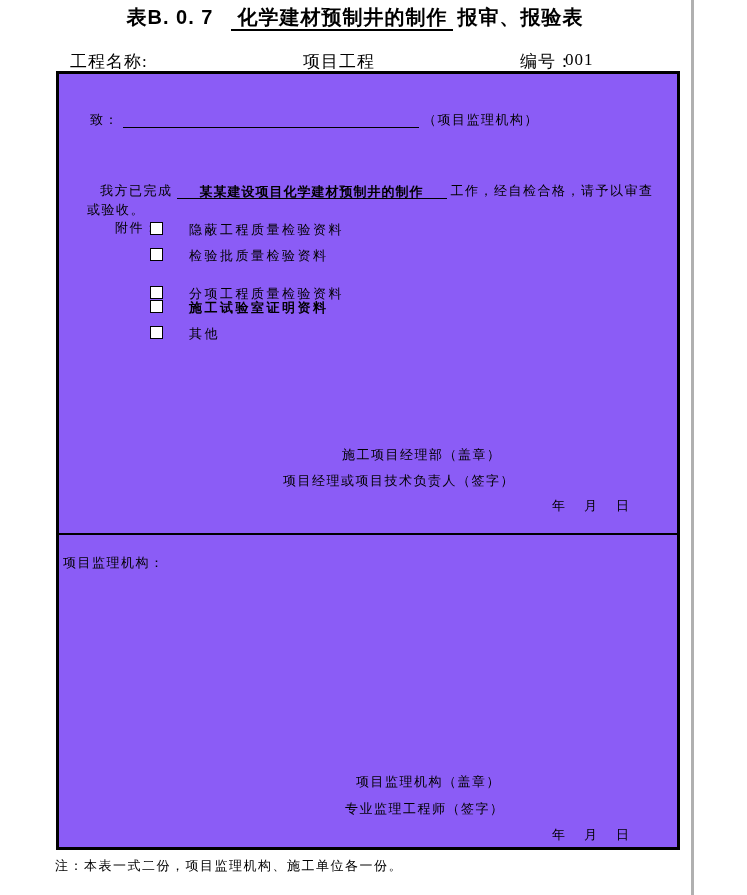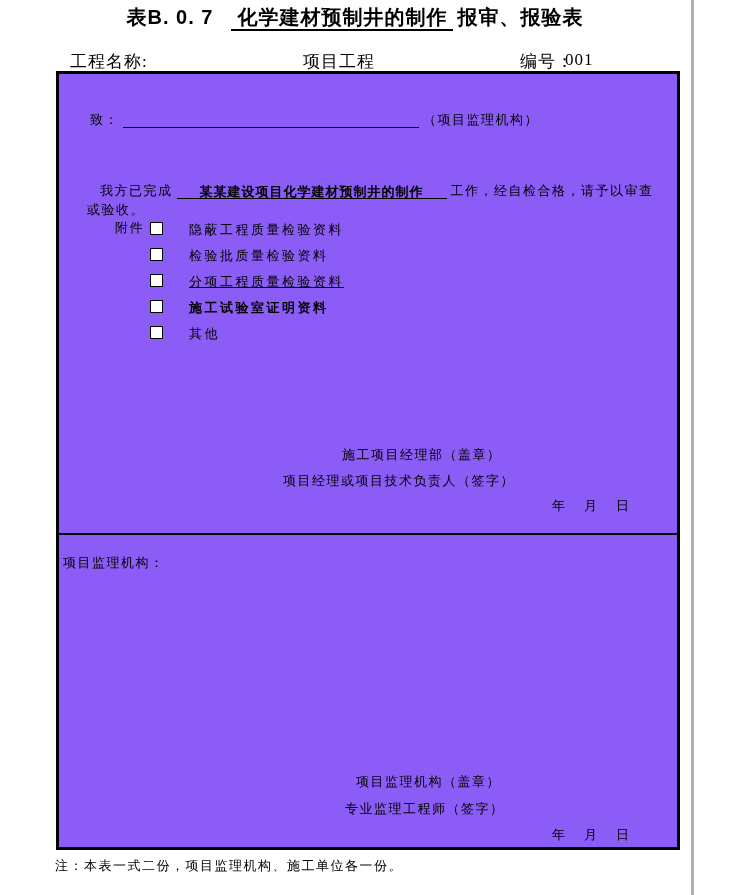--- a/index.html
+++ b/index.html
@@ -109,21 +109,21 @@
     <div class="abs" style="left:28px;top:128px;">或验收。</div>
 
     <div class="abs" style="left:56px;top:146px;">附件：</div>
 
     <div class="att-row" style="top:146px;text-align:center;">
       <span class="checkbox"></span><span class="att-label">隐蔽工程质量检验资料</span>
     </div>
     <div class="att-row" style="top:172px;">
       <span class="checkbox"></span><span class="att-label">检验批质量检验资料</span>
     </div>
-    <div class="att-row" style="top:198px;text-decoration:underline;">
+    <div class="att-row" style="top:210px;">
       <span class="checkbox"></span><span class="att-label">分项工程质量检验资料</span>
     </div>
     <div class="att-row" style="top:224px;font-weight:bold;">
       <span class="checkbox"></span><span class="att-label">施工试验室证明资料</span>
     </div>
     <div class="att-row" style="top:250px;">
       <span class="checkbox"></span><span class="att-label">其他</span>
     </div>
 
     <div class="abs" style="left:283px;top:373px;">施工项目经理部（盖章）</div>

